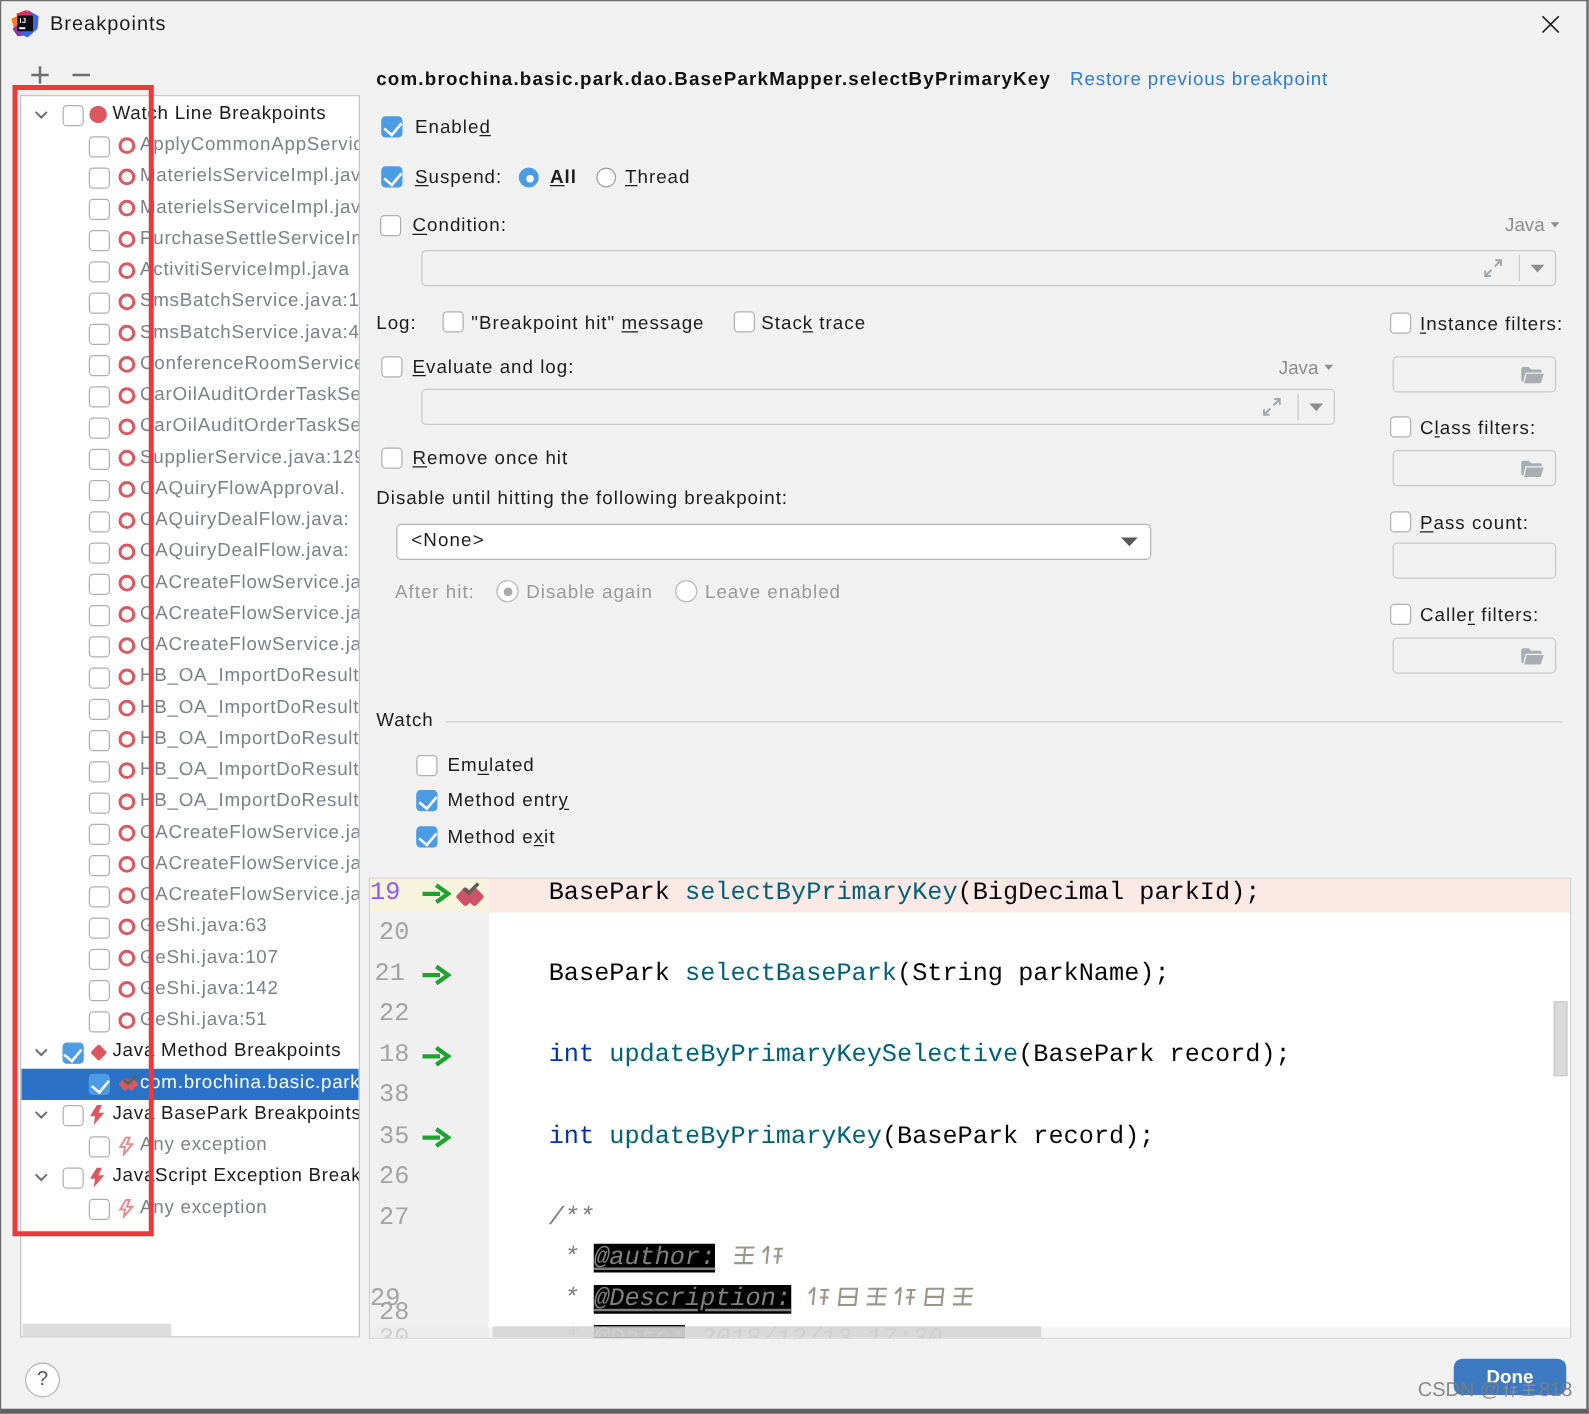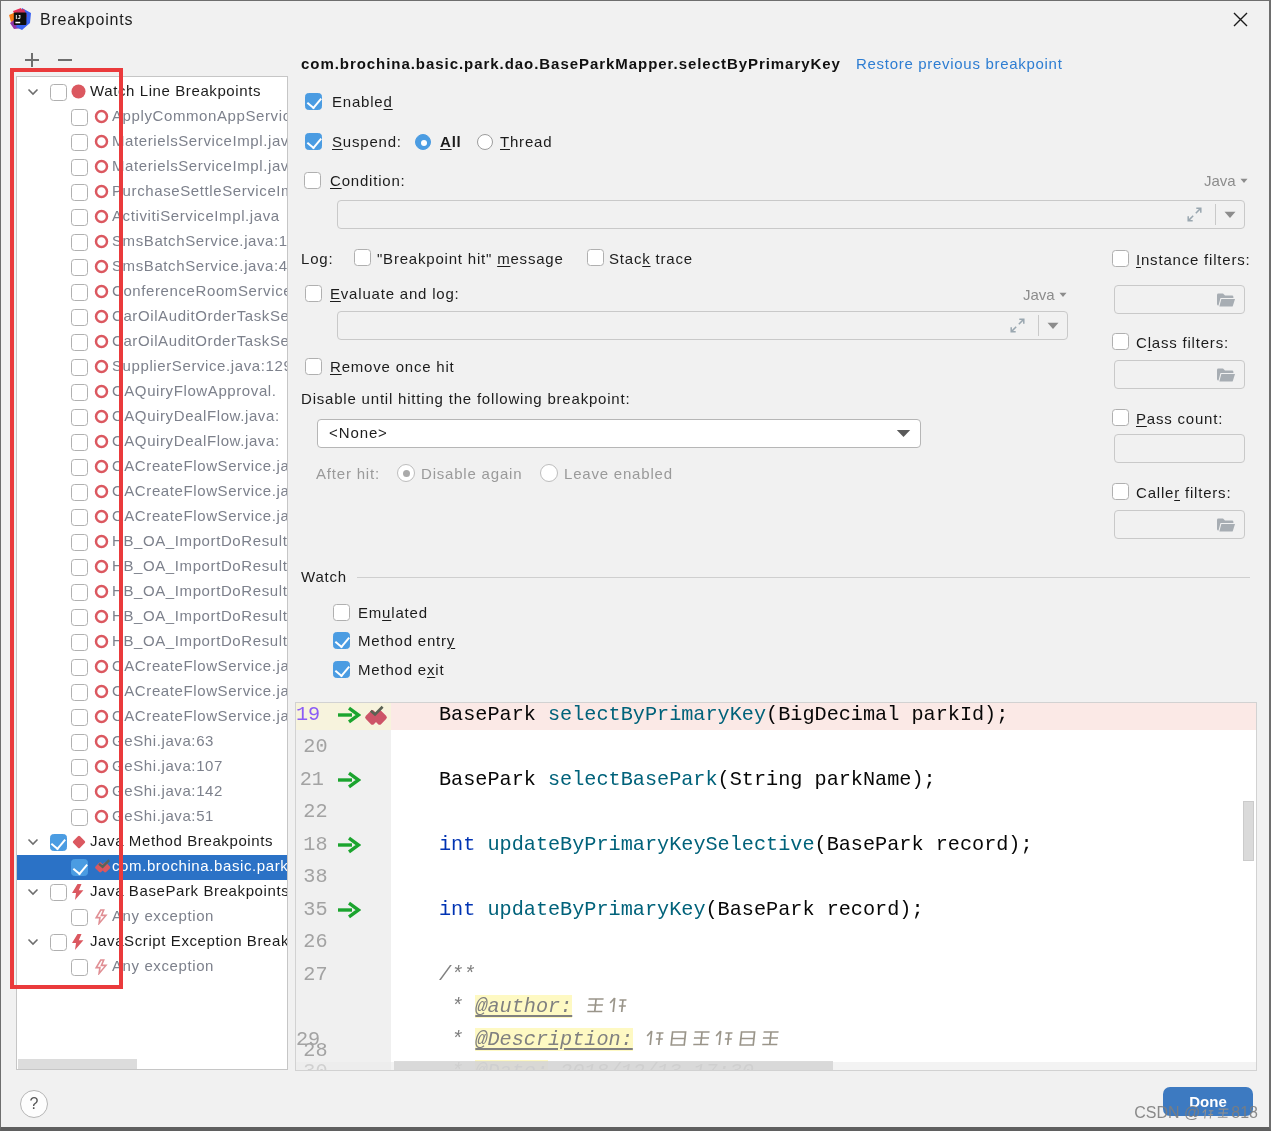--- a/index.html
+++ b/index.html
@@ -24,21 +24,21 @@
   .mono{font-family:"Liberation Mono",monospace;font-size:20.2px;white-space:pre;}
   .trow{position:absolute;left:0;width:100%;height:25px;}
   .trow .chev{position:absolute;left:9.6px;top:8px;}
   .trow .ics{position:absolute;top:4px;}
   .trow .tl{position:absolute;top:2.2px;font-size:15px;white-space:nowrap;letter-spacing:0.6px;}
   .tl.pl{left:73px;color:#1c1c1c;}
   .tl.cl{left:95px;color:#7d818c;}
   .tl.cs{left:95px;color:#fff;}
   .trow.sel{background:#2b72c6;}
   .cmt{font-style:italic;color:#808080;}
-  .jdt{background:#fef9c3;text-decoration:underline;text-underline-offset:3px;}
+  .jdt{background:#000000;text-decoration:underline;text-underline-offset:3px;}
 </style>
 </head>
 <body>
 <div class="win"></div>
 
 <svg class="abs" style="left:9px;top:8px" width="22" height="22" viewBox="0 0 22 22">
     <polygon points="4,3 12,0 14,5 6,8" fill="#ed2d56"></polygon>
     <polygon points="0,7 7,4 9,12 2,14" fill="#f97a12"></polygon>
     <polygon points="1,15 9,9 14,20 5,21" fill="#9135a5"></polygon>
     <polygon points="13,0 22,5 21,15 13,22 7,19 11,10" fill="#3b63f2"></polygon>

